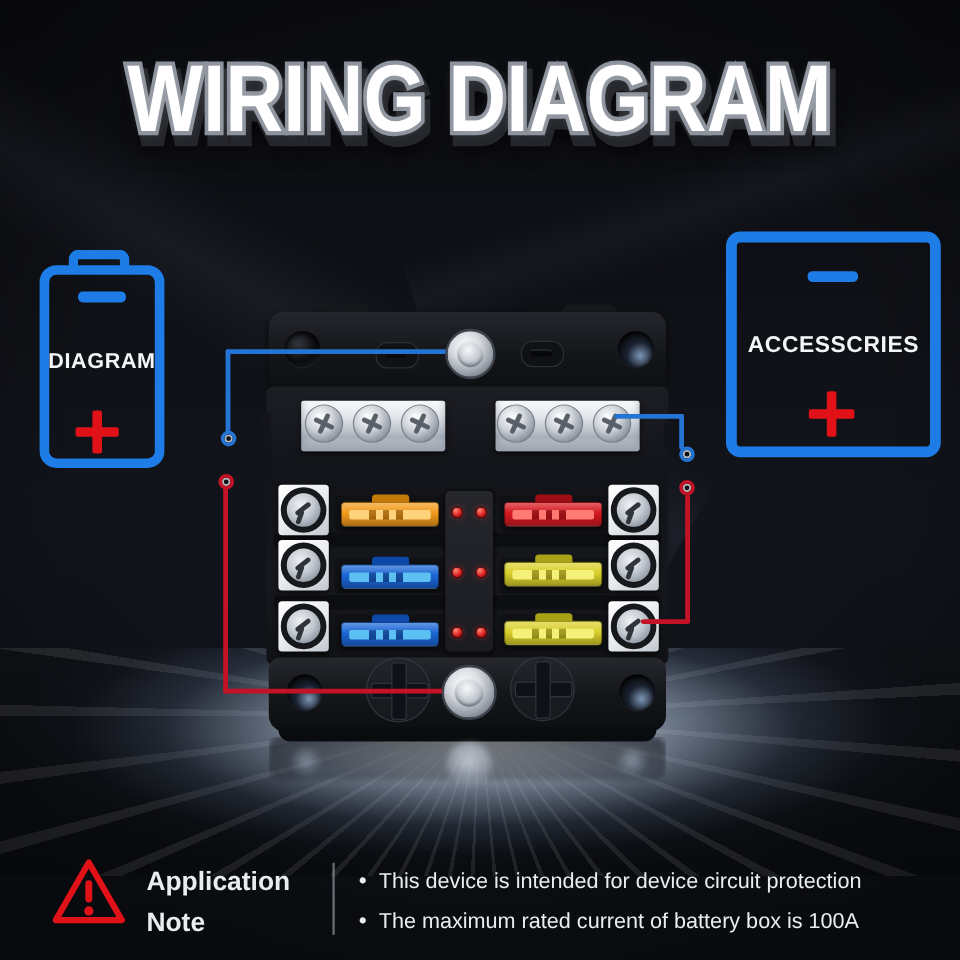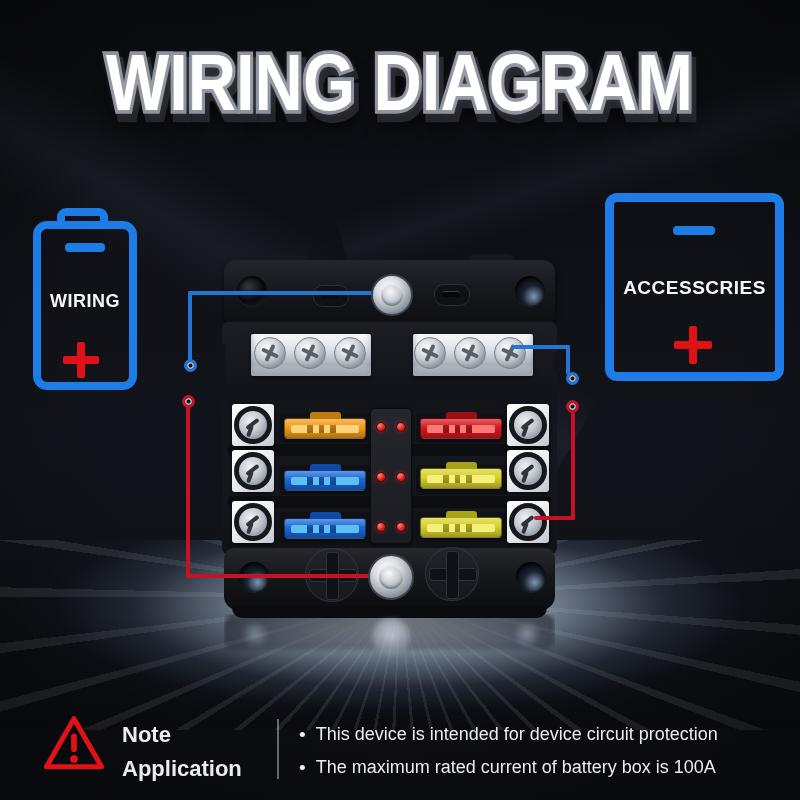--- a/index.html
+++ b/index.html
@@ -155,21 +155,21 @@
 
   <div class="abs title-wrap">
     <span class="title-shadow">WIRING DIAGRAM</span>
     <span class="title-outline">WIRING DIAGRAM</span>
     <span class="title-fill">WIRING DIAGRAM</span>
   </div>
 
   <div class="abs bat-nub"></div>
   <div class="abs bat-body"></div>
   <div class="minus bat-minus"></div>
-  <div class="abs bat-label">WIRING</div>
+  <div class="abs bat-label">DIAGRAM</div>
   <div class="abs plus bat-plus"></div>
 
   <div class="abs acc-box"></div>
   <div class="minus acc-minus"></div>
   <div class="abs acc-label">ACCESSCRIES</div>
   <div class="abs plus acc-plus"></div>
 
   <div class="wire neg" style="left:188px;top:291px;width:200px;height:4px;"></div>
   <div class="wire neg" style="left:188px;top:291px;width:4px;height:72px;"></div>
   <div class="node neg" style="left:184px;top:359px;"></div>
@@ -291,22 +291,22 @@
   </div>
 
   <div class="abs vignette"></div>
 
   <svg class="abs warn" viewBox="0 0 100 100">
     <path d="M50 9 L93 84 L7 84 Z" fill="none" style="stroke:var(--accent_red)" stroke-width="8" stroke-linejoin="round"></path>
     <rect x="45.5" y="32" width="9" height="29" rx="4.5" style="fill:var(--accent_red)"></rect>
     <circle cx="50" cy="72" r="6" style="fill:var(--accent_red)"></circle>
   </svg>
   <div class="abs note-heading">
+    <div>Application</div>
     <div>Note</div>
-    <div>Application</div>
   </div>
   <div class="abs note-div"></div>
   <div class="abs note-list">
     <div class="note-row">
       <span class="note-bullet">•</span>
       <span>This device is intended for device circuit protection</span>
     </div>
     <div class="note-row">
       <span class="note-bullet">•</span>
       <span>The maximum rated current of battery box is 100A</span>

